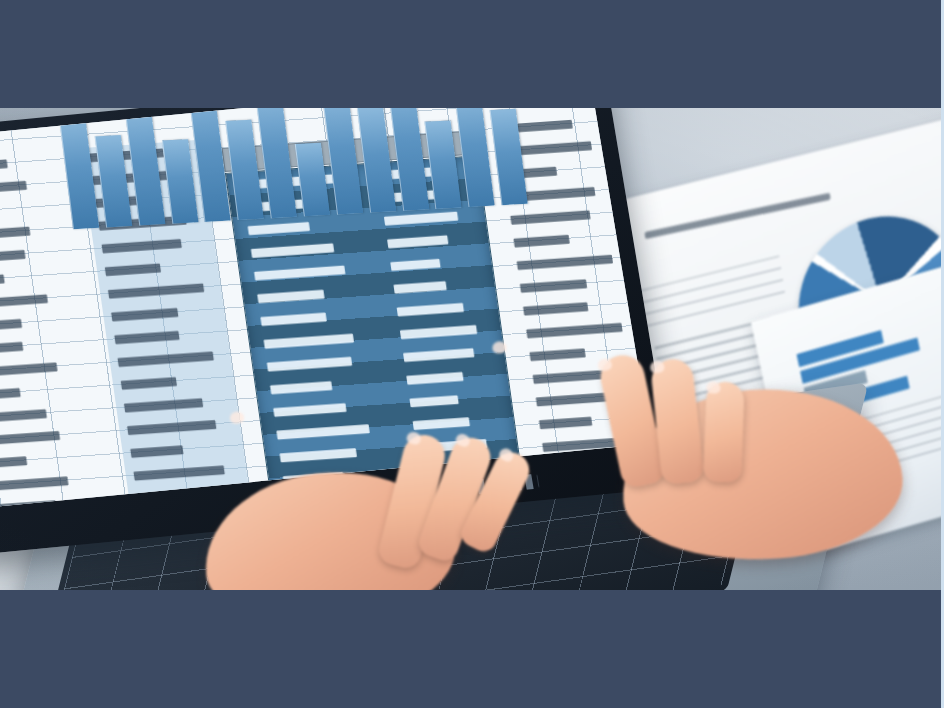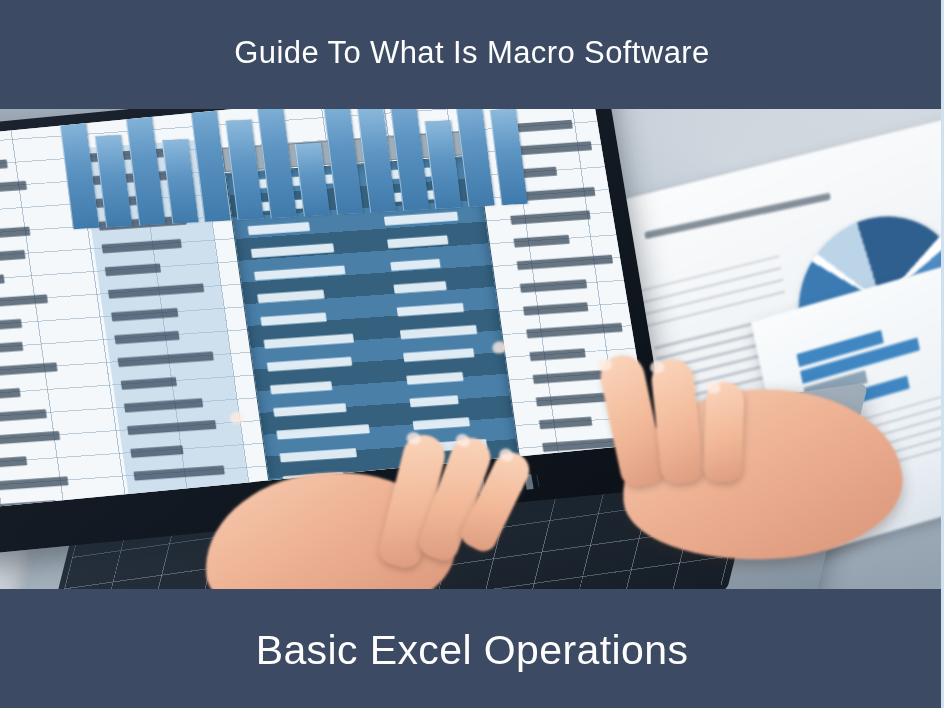--- a/index.html
+++ b/index.html
@@ -280,23 +280,20 @@
   .edge-right{
     position:absolute;right:0;top:0;width:3px;height:708px;
     background:#cfe0ef;z-index:40;
   }
 </style>
 </head>
 <body>
 
 <div class="page">
 
-  <div class="banner banner-top">
-    <div class="banner-title">Guide To What Is Macro Software</div>
-  </div>
 
   <div class="photo">
 
     <div class="layer desk"></div>
     <div class="layer desk-mat soft"></div>
     <div class="layer desk-sheen"></div>
 
     <div class="layer report soft">
       <div class="report-title"></div>
       <div class="report-axis"></div>
@@ -485,18 +482,15 @@
         <div class="finger">
             <span class="nail"></span>
           </div>
       </div>
 
     </div>
 
     <div class="vignette"></div>
   </div>
 
-  <div class="banner banner-bottom">
-    <div class="banner-title">Basic Excel Operations</div>
-  </div>
 
   <div class="edge-right"></div>
 </div>
 
 </body></html>

